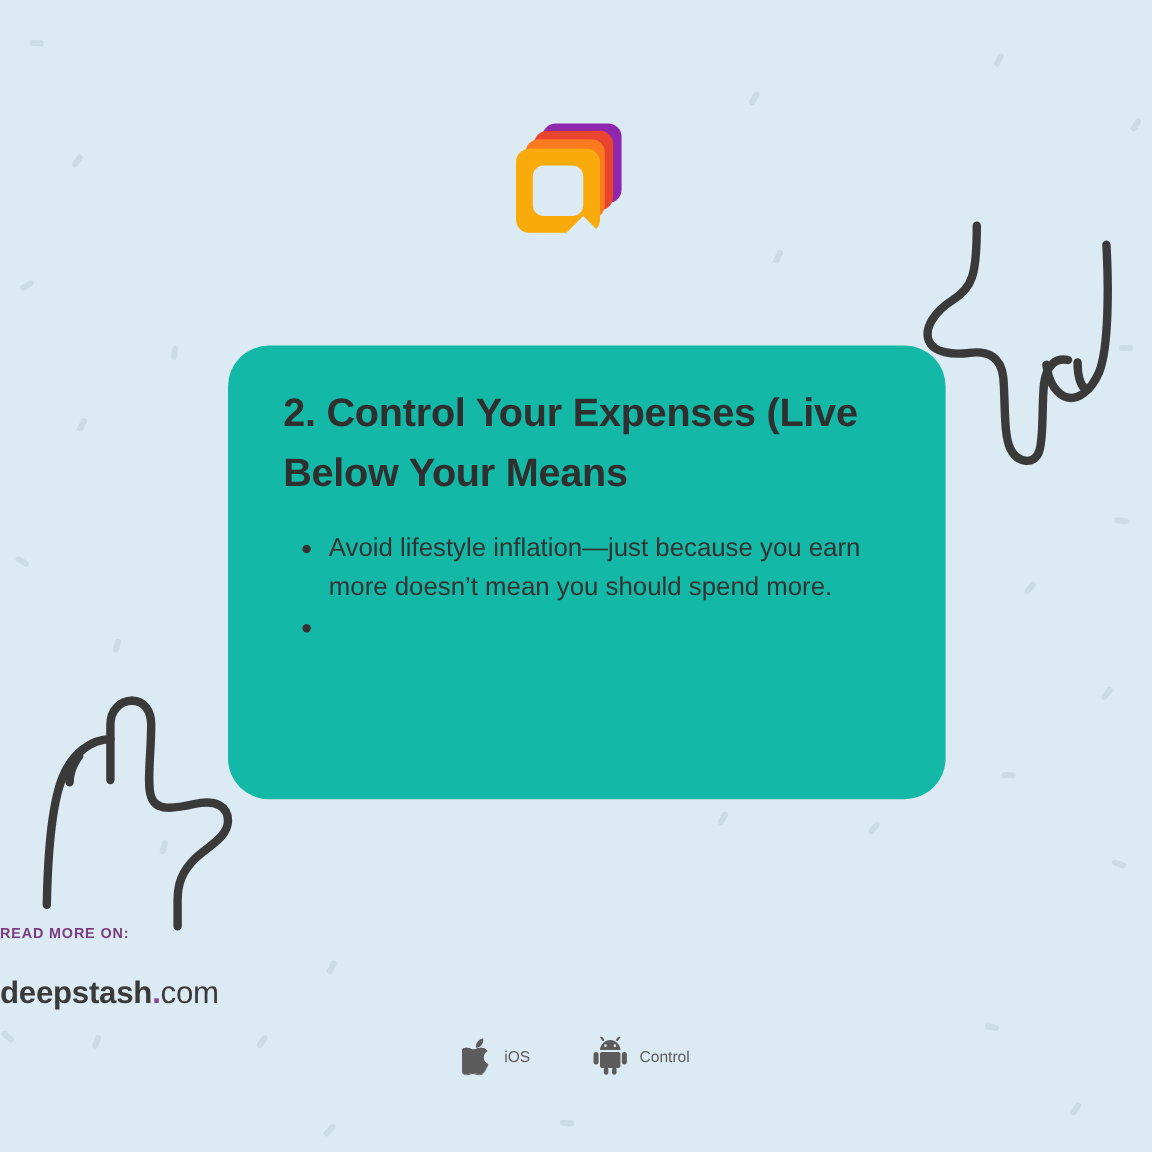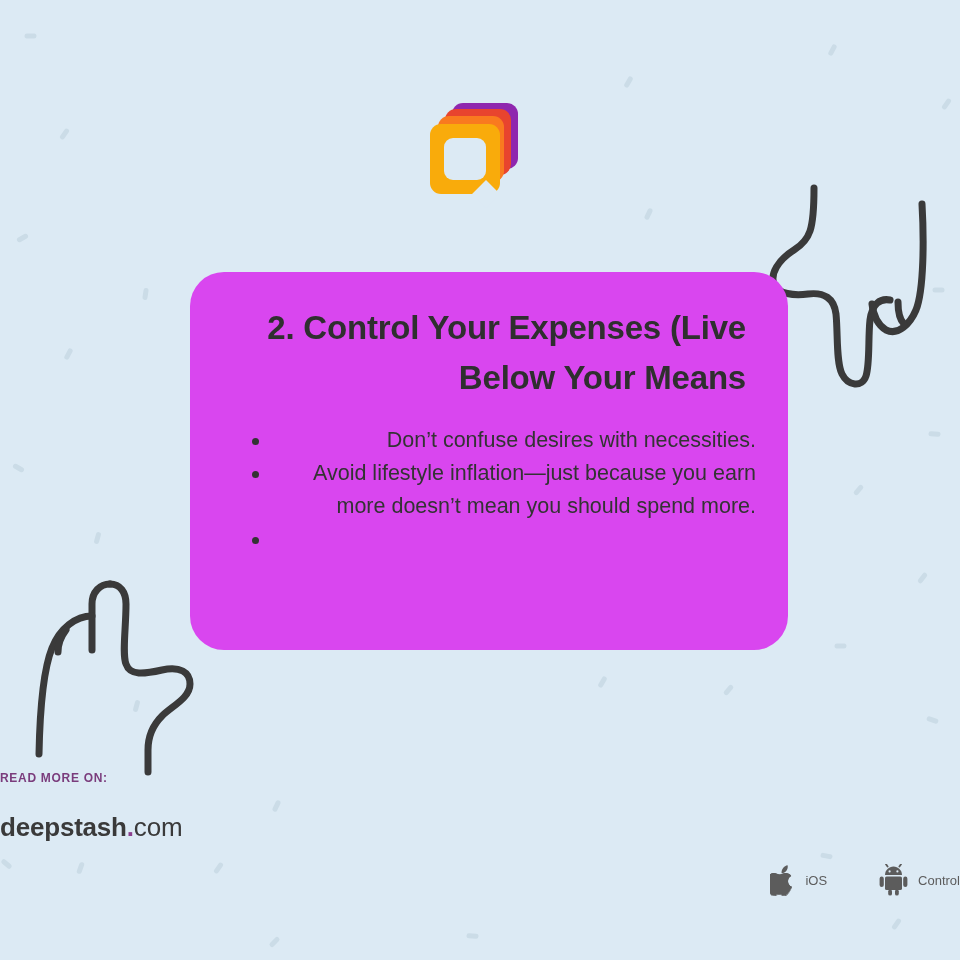--- a/index.html
+++ b/index.html
@@ -76,26 +76,25 @@
     position: absolute;
     pointer-events: none;
   }
   .hand-tr { left: 752px; top: 178px; }
   .hand-bl { left: 22px;  top: 558px; }
 
   
   .card {
     position: absolute;
     left: 190px;
-    top: 272px;
+    top: 288px;
     width: 598px;
     height: 378px;
-    background: #d946ef;
+    background: #14b8a6;
     border-radius: 34px;
-    text-align: right;
   }
   .card-title {
     position: absolute;
     left: 46px;
     top: 31px;
     width: 510px;
     font-size: 33px;
     font-weight: bold;
     line-height: 50px;
     color: #2f2f2f;
@@ -157,21 +156,21 @@
   .brand .b-name { font-weight: bold; }
   .brand .b-dot  { color: #8b3f8e; font-weight: bold; }
   .brand .b-tld  { font-weight: normal; }
 
   .stores {
     position: absolute;
     left: 0;
     top: 864px;
     width: 960px;
     display: flex;
-    justify-content: flex-end;
+    justify-content: center;
     align-items: center;
     gap: 52px;
   }
   .store {
     display: flex;
     align-items: center;
     gap: 9px;
   }
   .store-label {
     font-size: 13px;
@@ -236,21 +235,20 @@
       <path d="M88 26 C78 26, 70 34, 70 46 C70 62, 70 82, 70 92" stroke="#3a3a3a" stroke-width="7" stroke-linecap="round" stroke-linejoin="round" fill="none"></path>
       <path d="M88 26 C98 26, 104 34, 104 46 C104 70, 100 96, 104 106 C108 118, 122 116, 140 112 C158 108, 168 114, 168 126 C168 140, 150 148, 140 158 C130 168, 126 178, 126 192 C126 202, 126 208, 126 214" stroke="#3a3a3a" stroke-width="7" stroke-linecap="round" stroke-linejoin="round" fill="none"></path>
       <path d="M70 58 C54 58, 38 70, 30 90 C22 110, 18 146, 17 196" stroke="#3a3a3a" stroke-width="7" stroke-linecap="round" stroke-linejoin="round" fill="none"></path>
       <path d="M44 72 C38 80, 36 88, 36 94" stroke="#3a3a3a" stroke-width="7" stroke-linecap="round" stroke-linejoin="round" fill="none"></path>
     </svg>
   </div>
 
   <div class="card">
     <div class="card-title">2. Control Your Expenses (Live Below Your Means</div>
     <ul class="bullets">
-      <li>Don’t confuse desires with necessities.</li>
       <li>Avoid lifestyle inflation—just because you earn more doesn’t mean you should spend more.</li>
       <li class="empty"></li>
     </ul>
   </div>
 
   <div class="read-more">READ MORE ON:</div>
 
   <div class="brand">
     <span class="b-name">deepstash</span><span class="b-dot">.</span><span class="b-tld">com</span>
   </div>

